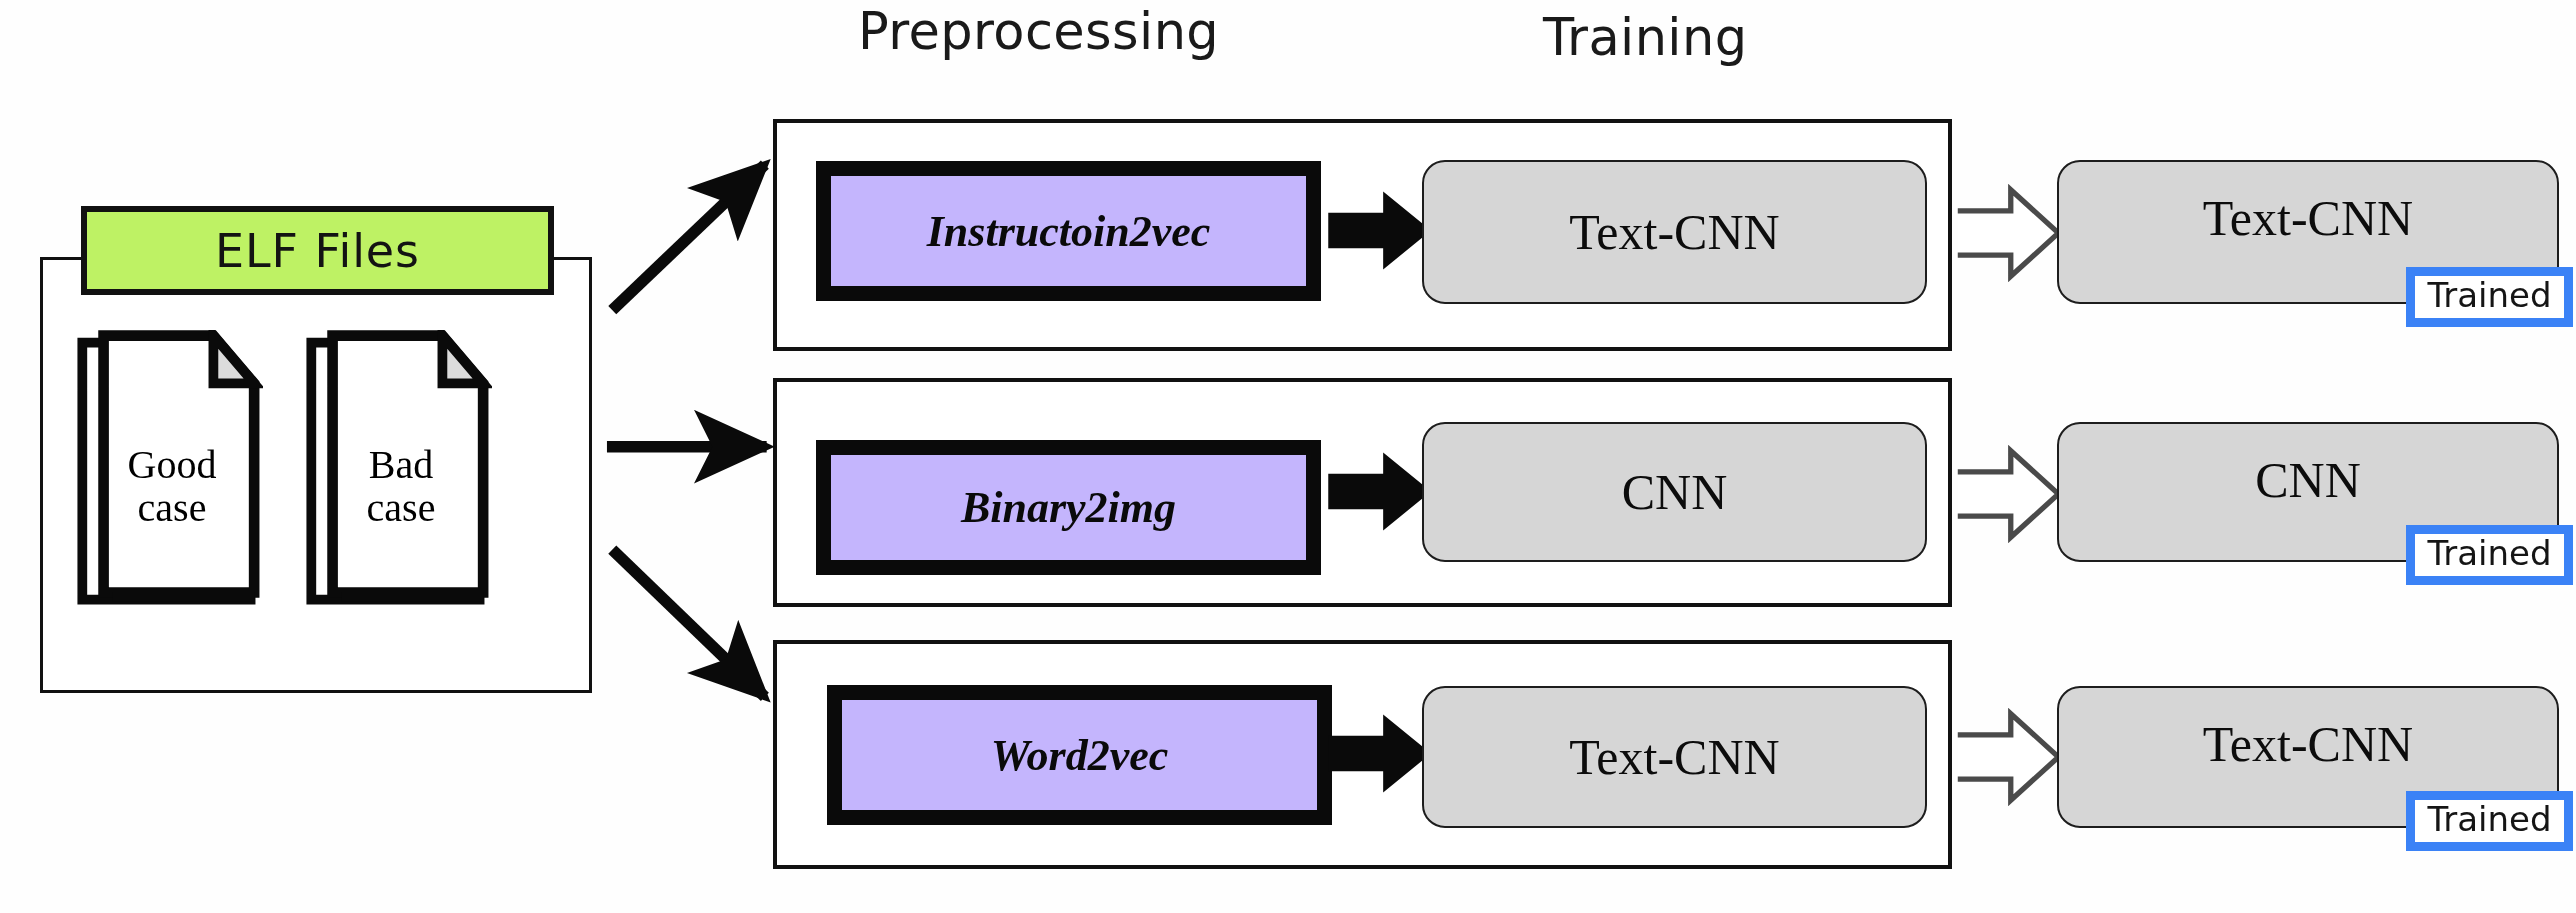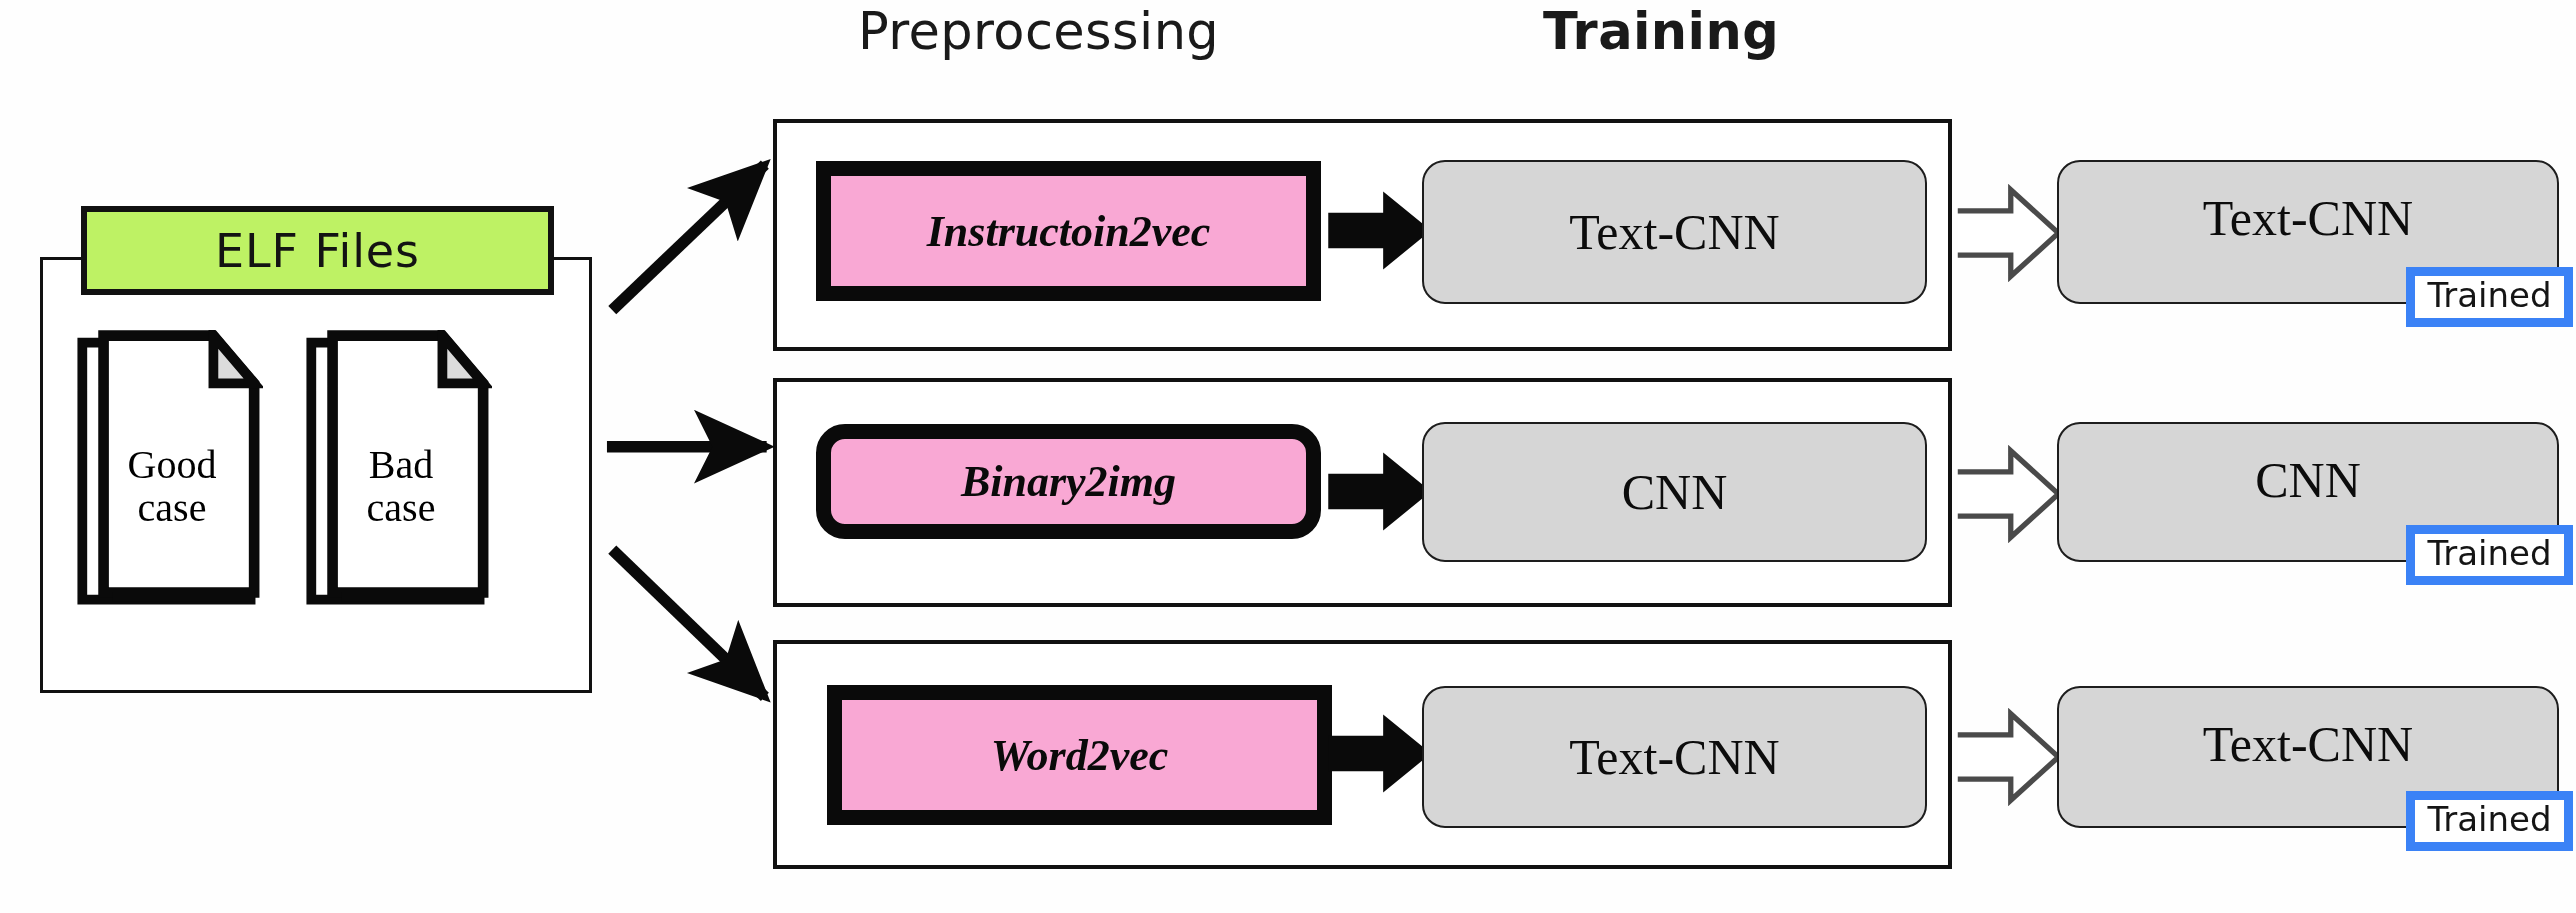--- a/index.html
+++ b/index.html
@@ -23,21 +23,21 @@
   .section-heading {
     position: absolute;
     font-family: "DejaVu Sans", sans-serif;
     font-size: 51px;
     font-weight: 400;
     color: #1a1a1a;
     letter-spacing: 0.4px;
     white-space: nowrap;
   }
   #heading-preprocessing { left: 858px; top: 1.8px; }
-  #heading-training      { left: 1543px; top: 2px; font-weight: bold; }
+  #heading-training      { left: 1543px; top: 8px; }
 
   
   #elf-group {
     position: absolute;
     left: 40px;
     top: 206px;
     width: 554px;
     height: 492px;
   }
   #elf-outer-box {
@@ -113,27 +113,27 @@
   }
   #row-0-box { left: 773px; top: 119px; width: 1179px; height: 232px; }
   #row-1-box { left: 773px; top: 378px; width: 1179px; height: 229px; }
   #row-2-box { left: 773px; top: 640px; width: 1179px; height: 229px; }
 
   
   .prep-node {
     position: absolute;
     border: 15px solid #0a0a0a;
     box-sizing: border-box;
-    background: #f9a8d4;
+    background: #c4b5fd;
     display: flex;
     align-items: center;
     justify-content: center;
   }
   #prep-0 { left: 816px; top: 161px; width: 505px; height: 140px; }
-  #prep-1 { left: 816px; top: 424px; width: 505px; height: 115px; border-radius: 29px; }
+  #prep-1 { left: 816px; top: 440px; width: 505px; height: 135px; }
   #prep-2 { left: 816px; top: 685px; width: 505px; height: 140px; margin-left: 11px; }
   .prep-label {
     font-family: "Liberation Serif", serif;
     font-style: italic;
     font-weight: 700;
     font-size: 44px;
     color: #0a0a0a;
     white-space: nowrap;
   }
 

